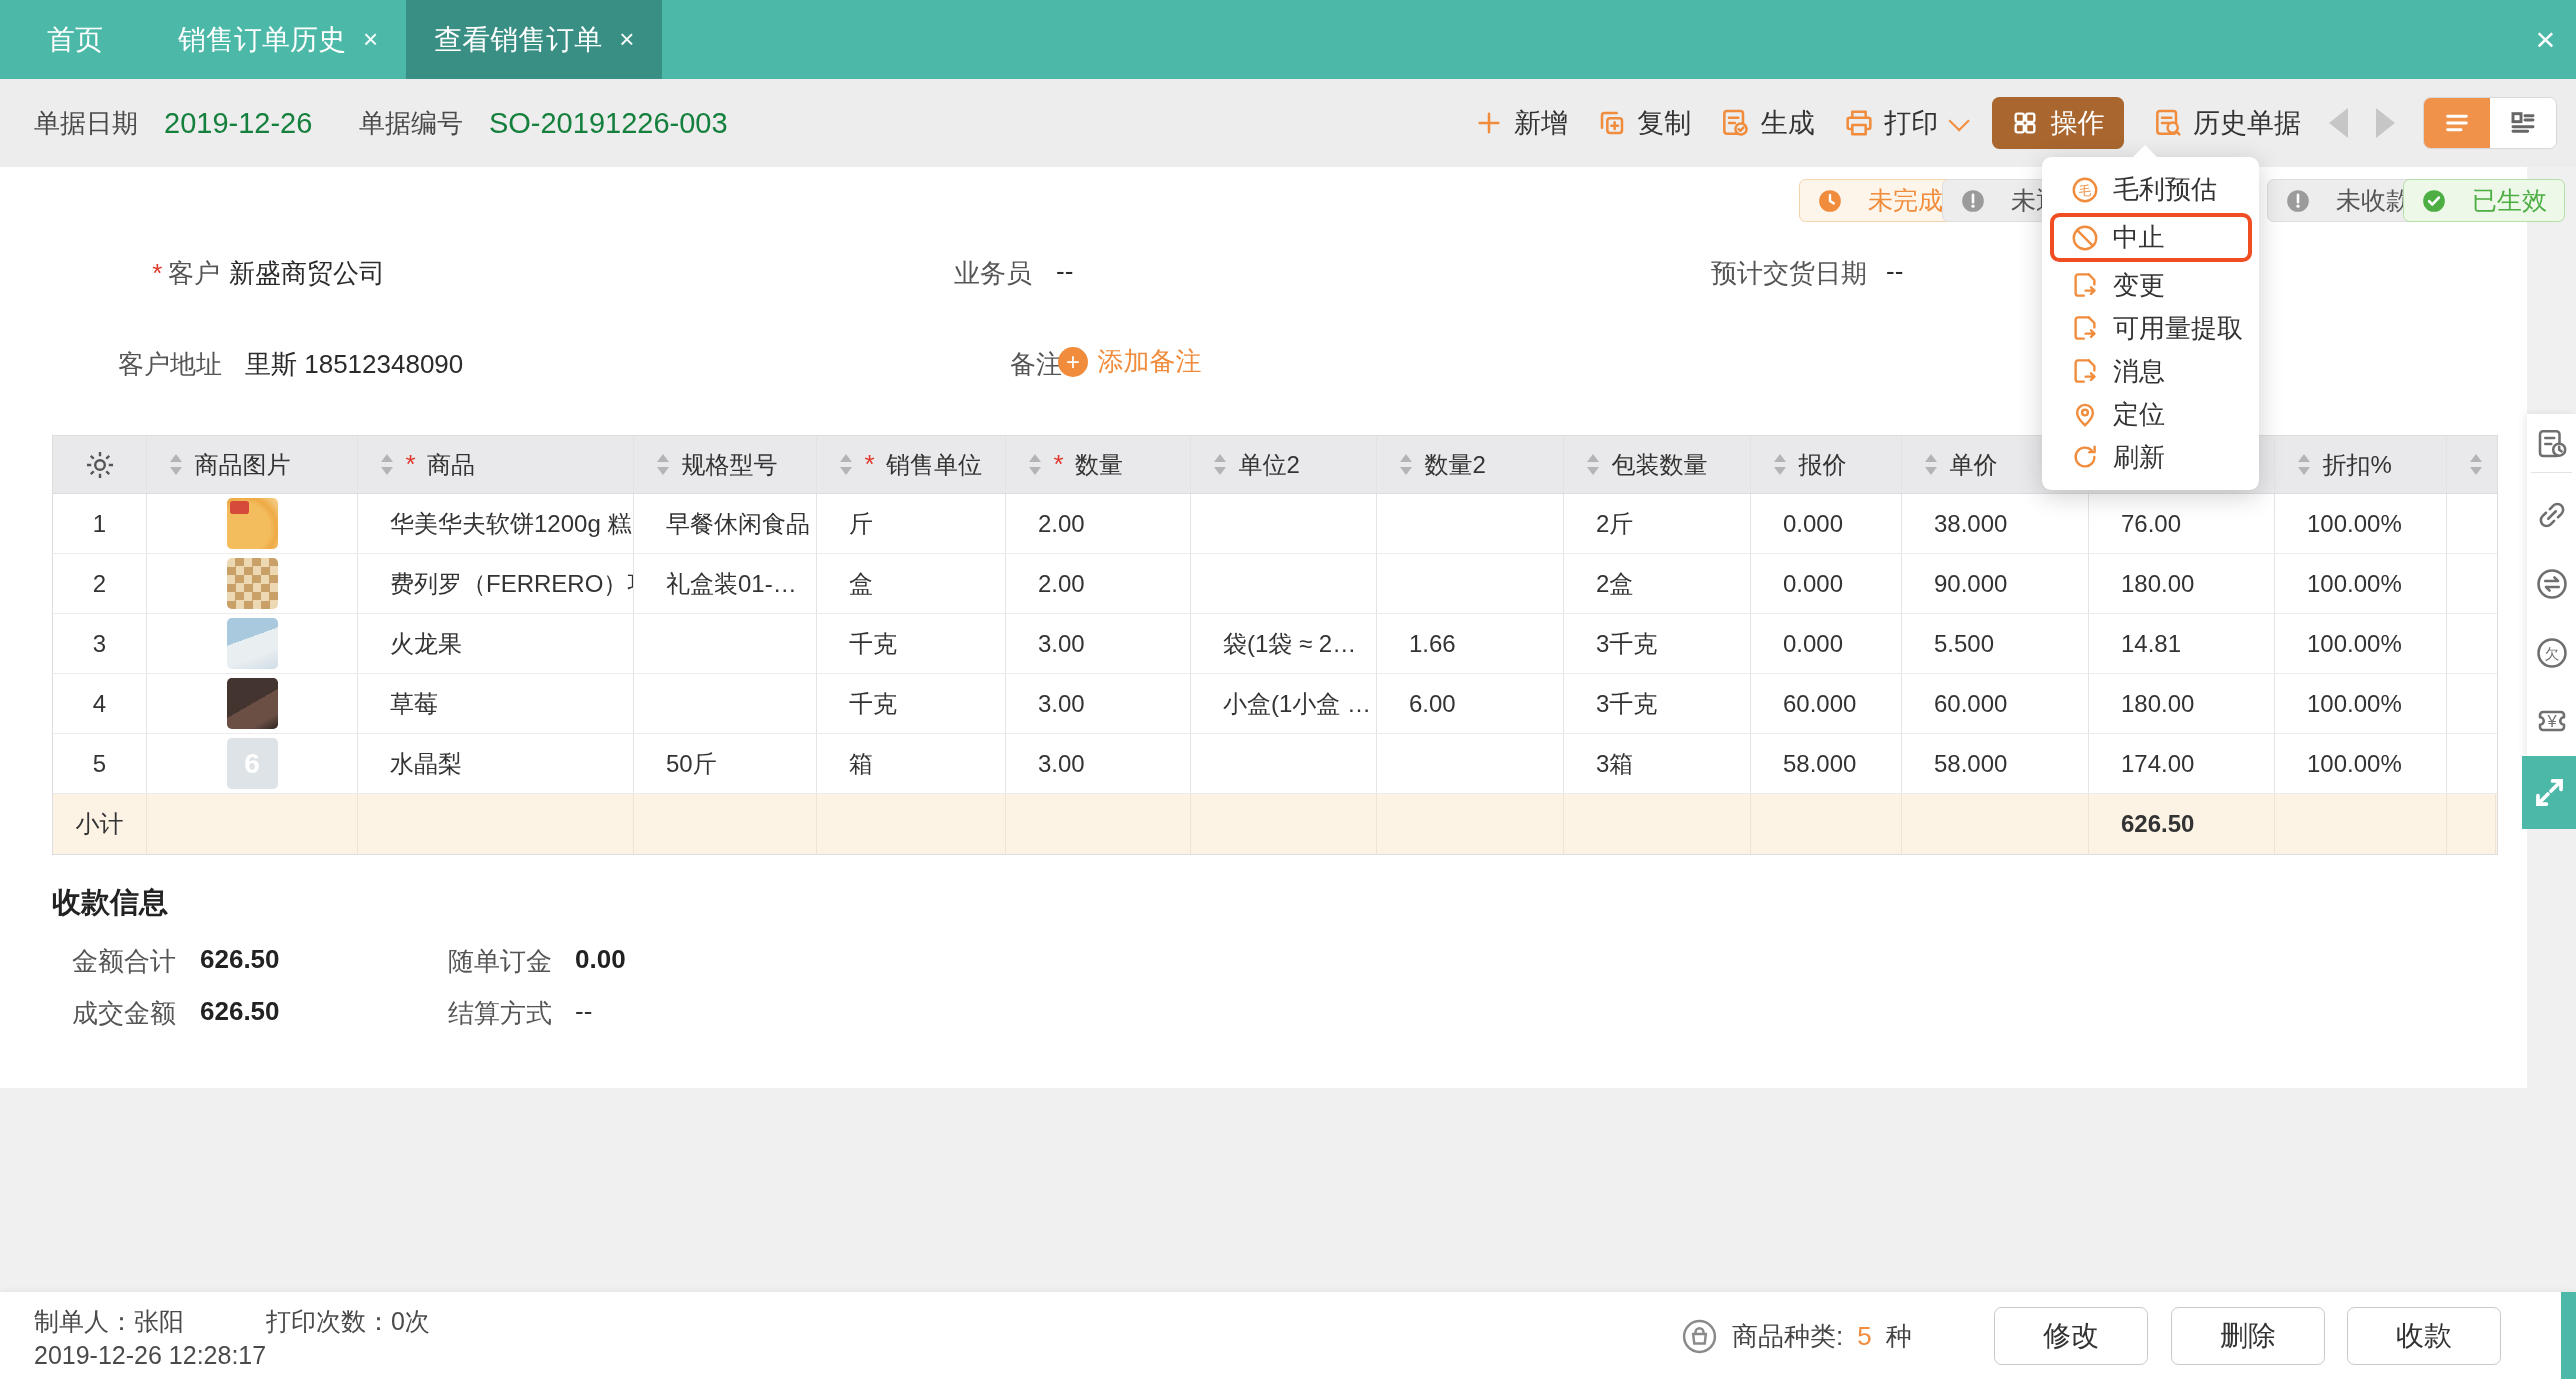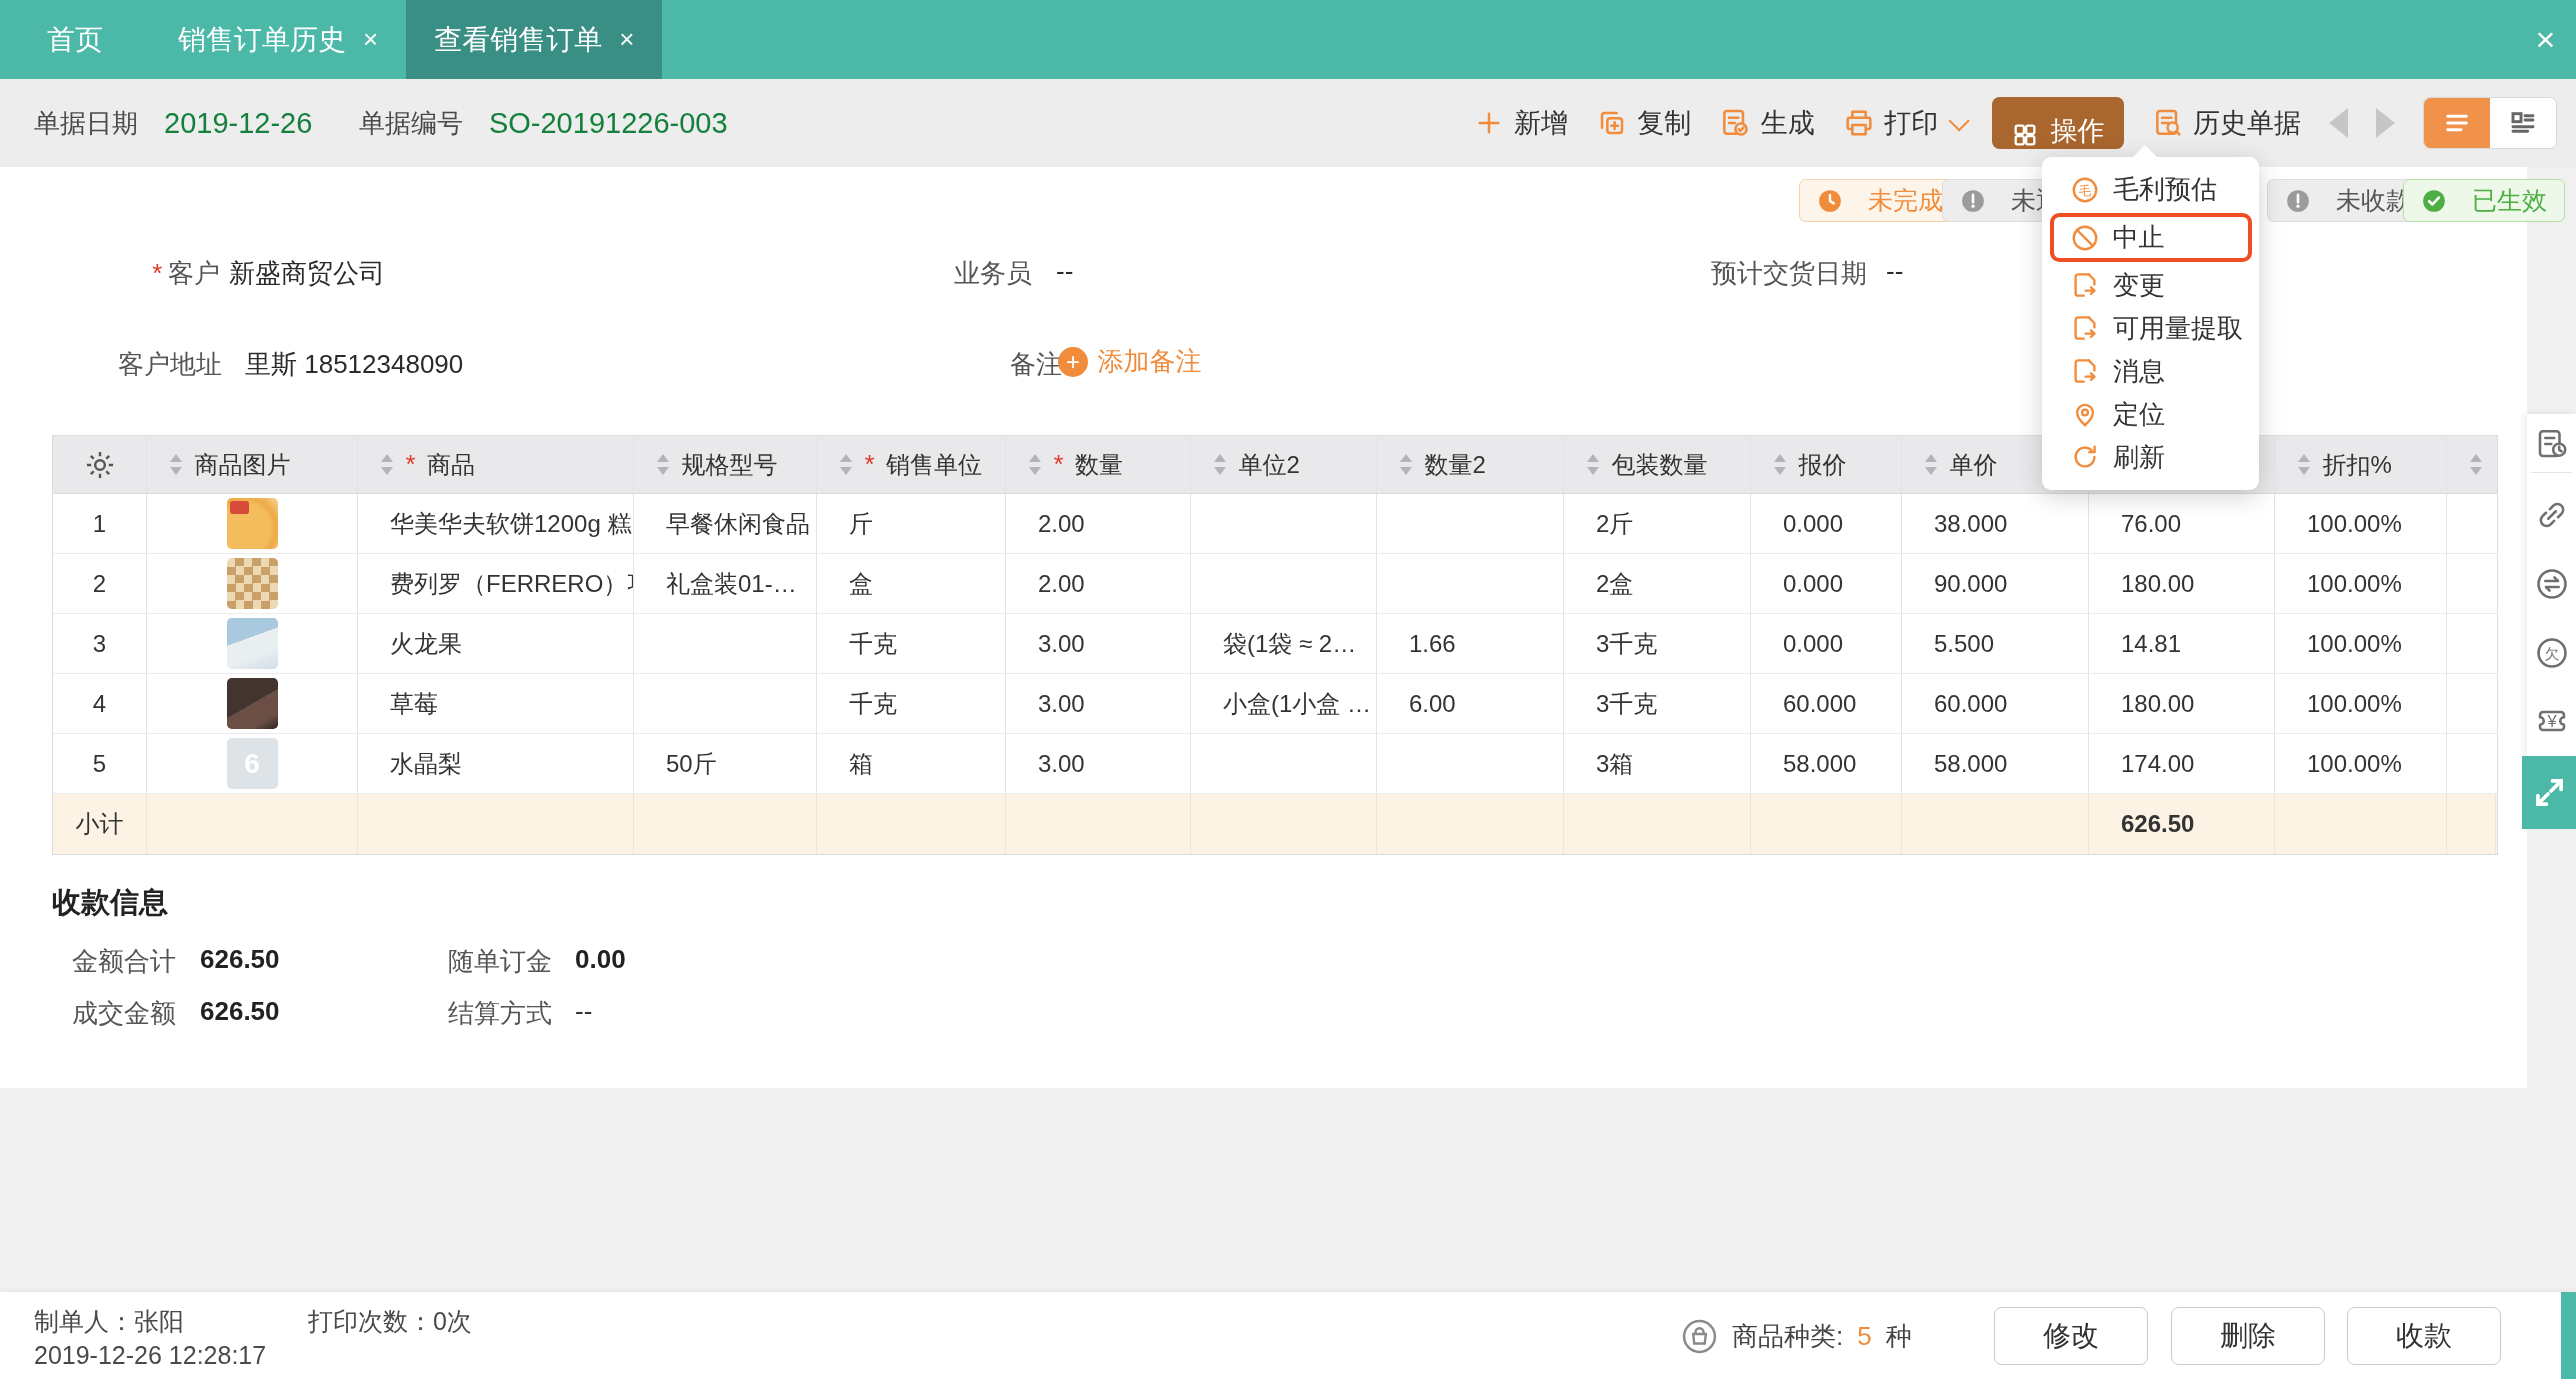--- a/index.html
+++ b/index.html
@@ -18,21 +18,21 @@
   
   .toolbar { position:absolute; left:0; top:79px; width:2576px; height:88px; background:#ededed; display:flex; align-items:center; padding:0 19px 0 34px; }
   .tb-left { display:flex; align-items:center; gap:26px; }
   .tb-label { font-size:26px; color:#4a4a4a; }
   .tb-value { font-size:29px; color:#15803d; }
   .tb-right { margin-left:auto; display:flex; align-items:center; gap:28px; }
   .tb-btn { display:flex; align-items:center; gap:9.4px; font-size:27px; color:#333; cursor:pointer; }
   .tb-btn svg { width:32px; height:32px; stroke:#f08c3c; fill:none; stroke-width:1.9; stroke-linecap:round; stroke-linejoin:round; }
   .plus-glyph svg { stroke:#f08c3c; }
   .caret-down { width:15px; height:15px; border-right:2.8px solid #f08c3c; border-bottom:2.8px solid #f08c3c; transform:rotate(45deg) translateY(-3.7px); margin-left:1.9px; }
-  .operate-btn { background:#a9662f; color:#fff; border-radius:7.5px; height:52px; padding:0 19px; display:flex; align-items:flex-end; gap:11.2px; font-size:27px; }
+  .operate-btn { background:#a9662f; color:#fff; border-radius:7.5px; height:52px; padding:0 19px; display:flex; align-items:center; gap:11.2px; font-size:27px; }
   .operate-btn svg { width:28px; height:28px; stroke:#fff; fill:none; stroke-width:2; }
   .nav-arrow { width:0; height:0; border-top:15px solid transparent; border-bottom:15px solid transparent; }
   .nav-arrow.left { border-right:19px solid #c6c6c6; }
   .nav-arrow.right { border-left:19px solid #c6c6c6; }
   .view-toggle { display:flex; border:0.9px solid #d7d7d7; border-radius:7.5px; overflow:hidden; height:52px; }
   .view-toggle .seg { width:66px; display:flex; align-items:center; justify-content:center; background:#fff; }
   .view-toggle .seg.active { background:#f0924a; }
   .view-toggle svg { width:32px; height:32px; fill:none; stroke-width:2.2; stroke-linecap:round; }
   .seg.active svg { stroke:#fff; }
   .seg:not(.active) svg { stroke:#666; }
@@ -479,21 +479,21 @@
   <div class="p-label" style="left:402px; top:944px">随单订金</div>
   <div class="p-value" style="left:575px; top:944px">0.00</div>
   <div class="p-label" style="left:26px; top:996px">成交金额</div>
   <div class="p-value" style="left:200px; top:996px">626.50</div>
   <div class="p-label" style="left:402px; top:996px">结算方式</div>
   <div class="p-value plain" style="left:575px; top:996px">--</div>
 
   <div class="footer">
     <div class="ft-text" style="left:34px; top:13px">
       <span>制单人：</span><span>张阳</span>
-      <span style="margin-left:117px">打印次数：</span><span>0次</span>
+      <span style="margin-left:75px">打印次数：</span><span>0次</span>
     </div>
     <div class="ft-text" style="left:34px; top:49px">2019-12-26 12:28:17</div>
     <div class="sku">
       <svg viewBox="0 0 24 24">
           <circle cx="12" cy="12" r="10"></circle>
           <path d="M9.4 10.4V9.2a2.6 2.6 0 0 1 5.2 0v1.2M7.9 10.4h8.2l-.7 6.2H8.6z"></path>
         </svg>
       <span>商品种类:</span>
       <span class="num">5</span>
       <span>种</span>

